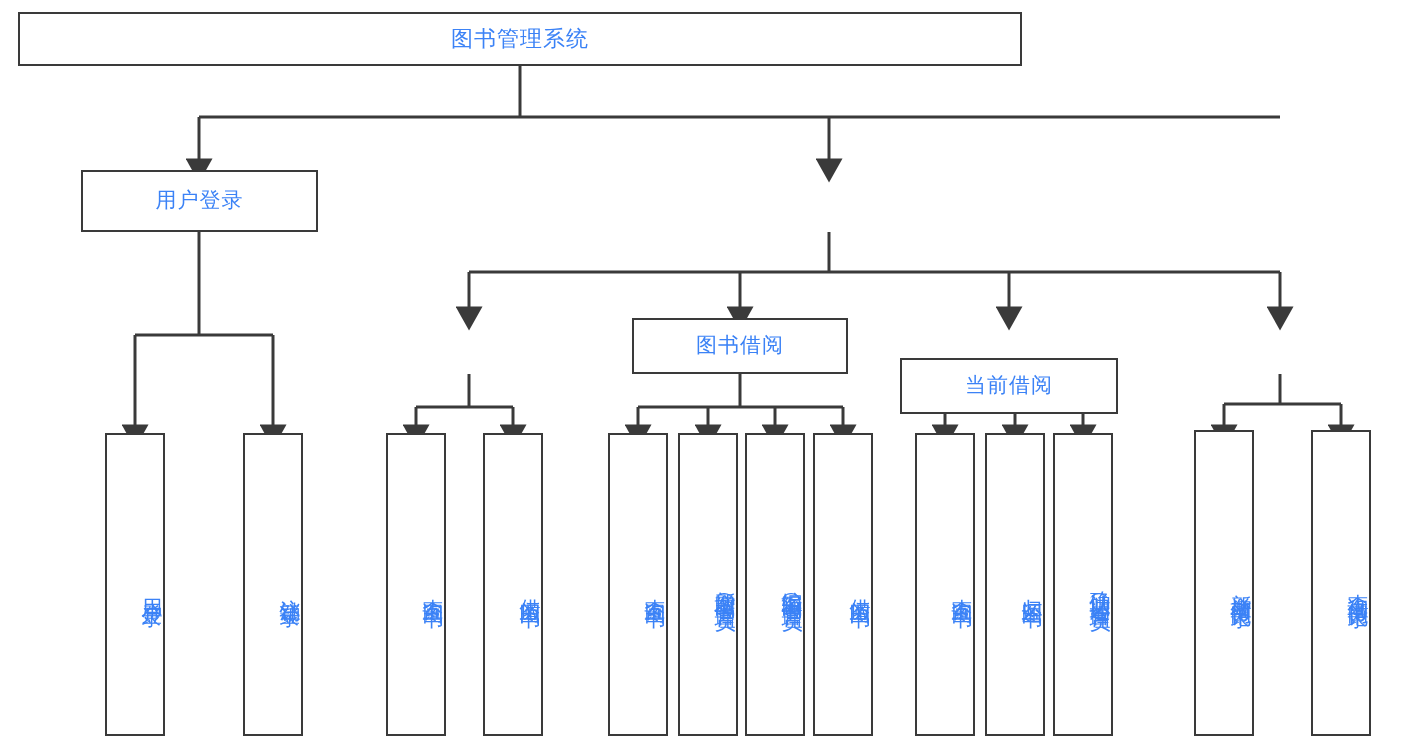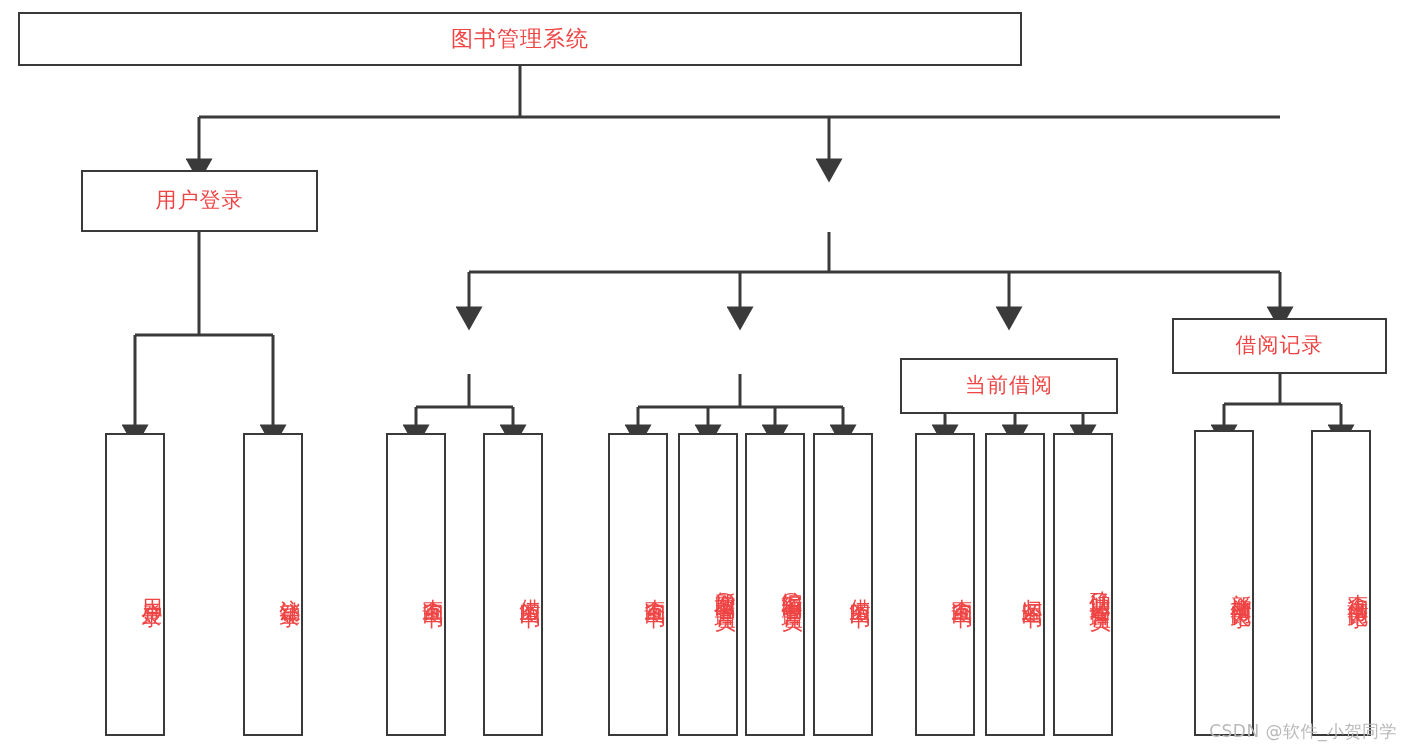--- a/index.html
+++ b/index.html
@@ -27,21 +27,21 @@
     pointer-events: none;
   }
   .node {
     position: absolute;
     box-sizing: border-box;
     border: 2px solid #3a3a3a;
     background: #ffffff;
     display: flex;
     align-items: center;
     justify-content: center;
-    color: #ef4444;
+    color: #3b82f6;
     font-family: Liberation Serif, serif;
   }
   .node.h {
     font-size: 21px;
     letter-spacing: 1px;
     line-height: 1.2;
   }
   .node.root {
     font-size: 22px;
   }
@@ -128,25 +128,25 @@
   </svg>
 
   <div class="node root h" style="left:18px; top:12px; width:1004px; height:54px;">
     <span>图书管理系统</span>
   </div>
 
   <div class="node h" style="left:81px; top:170px; width:237px; height:62px;">
     <span>用户登录</span>
   </div>
 
+  <div class="node h" style="left:632px; top:318px; width:216px; height:56px;">
+    <span>图书借阅</span>
+  </div>
   <div class="node h" style="left:900px; top:318px; width:218px; height:56px;margin-top:40px;">
     <span>当前借阅</span>
-  </div>
-  <div class="node h" style="left:1172px; top:318px; width:215px; height:56px;">
-    <span>借阅记录</span>
   </div>
 
   <div class="node v" style="left:105px; top:433px; width:60px; height:303px;">
     <span class="vtext">用户登录</span>
   </div>
   <div class="node v" style="left:243px; top:433px; width:60px; height:303px;">
     <span class="vtext">注销登录</span>
   </div>
 
   <div class="node v" style="left:386px; top:433px; width:60px; height:303px;">
@@ -179,15 +179,14 @@
     <span class="vtext">确认归还（管理员）</span>
   </div>
 
   <div class="node v" style="left:1194px; top:430px; width:60px; height:306px;">
     <span class="vtext">新增借阅记录</span>
   </div>
   <div class="node v" style="left:1311px; top:430px; width:60px; height:306px;">
     <span class="vtext">查询借阅记录</span>
   </div>
 
-  <div class="watermark">CSDN @软件_小贺同学</div>
 
 </div>
 
 </body></html>

